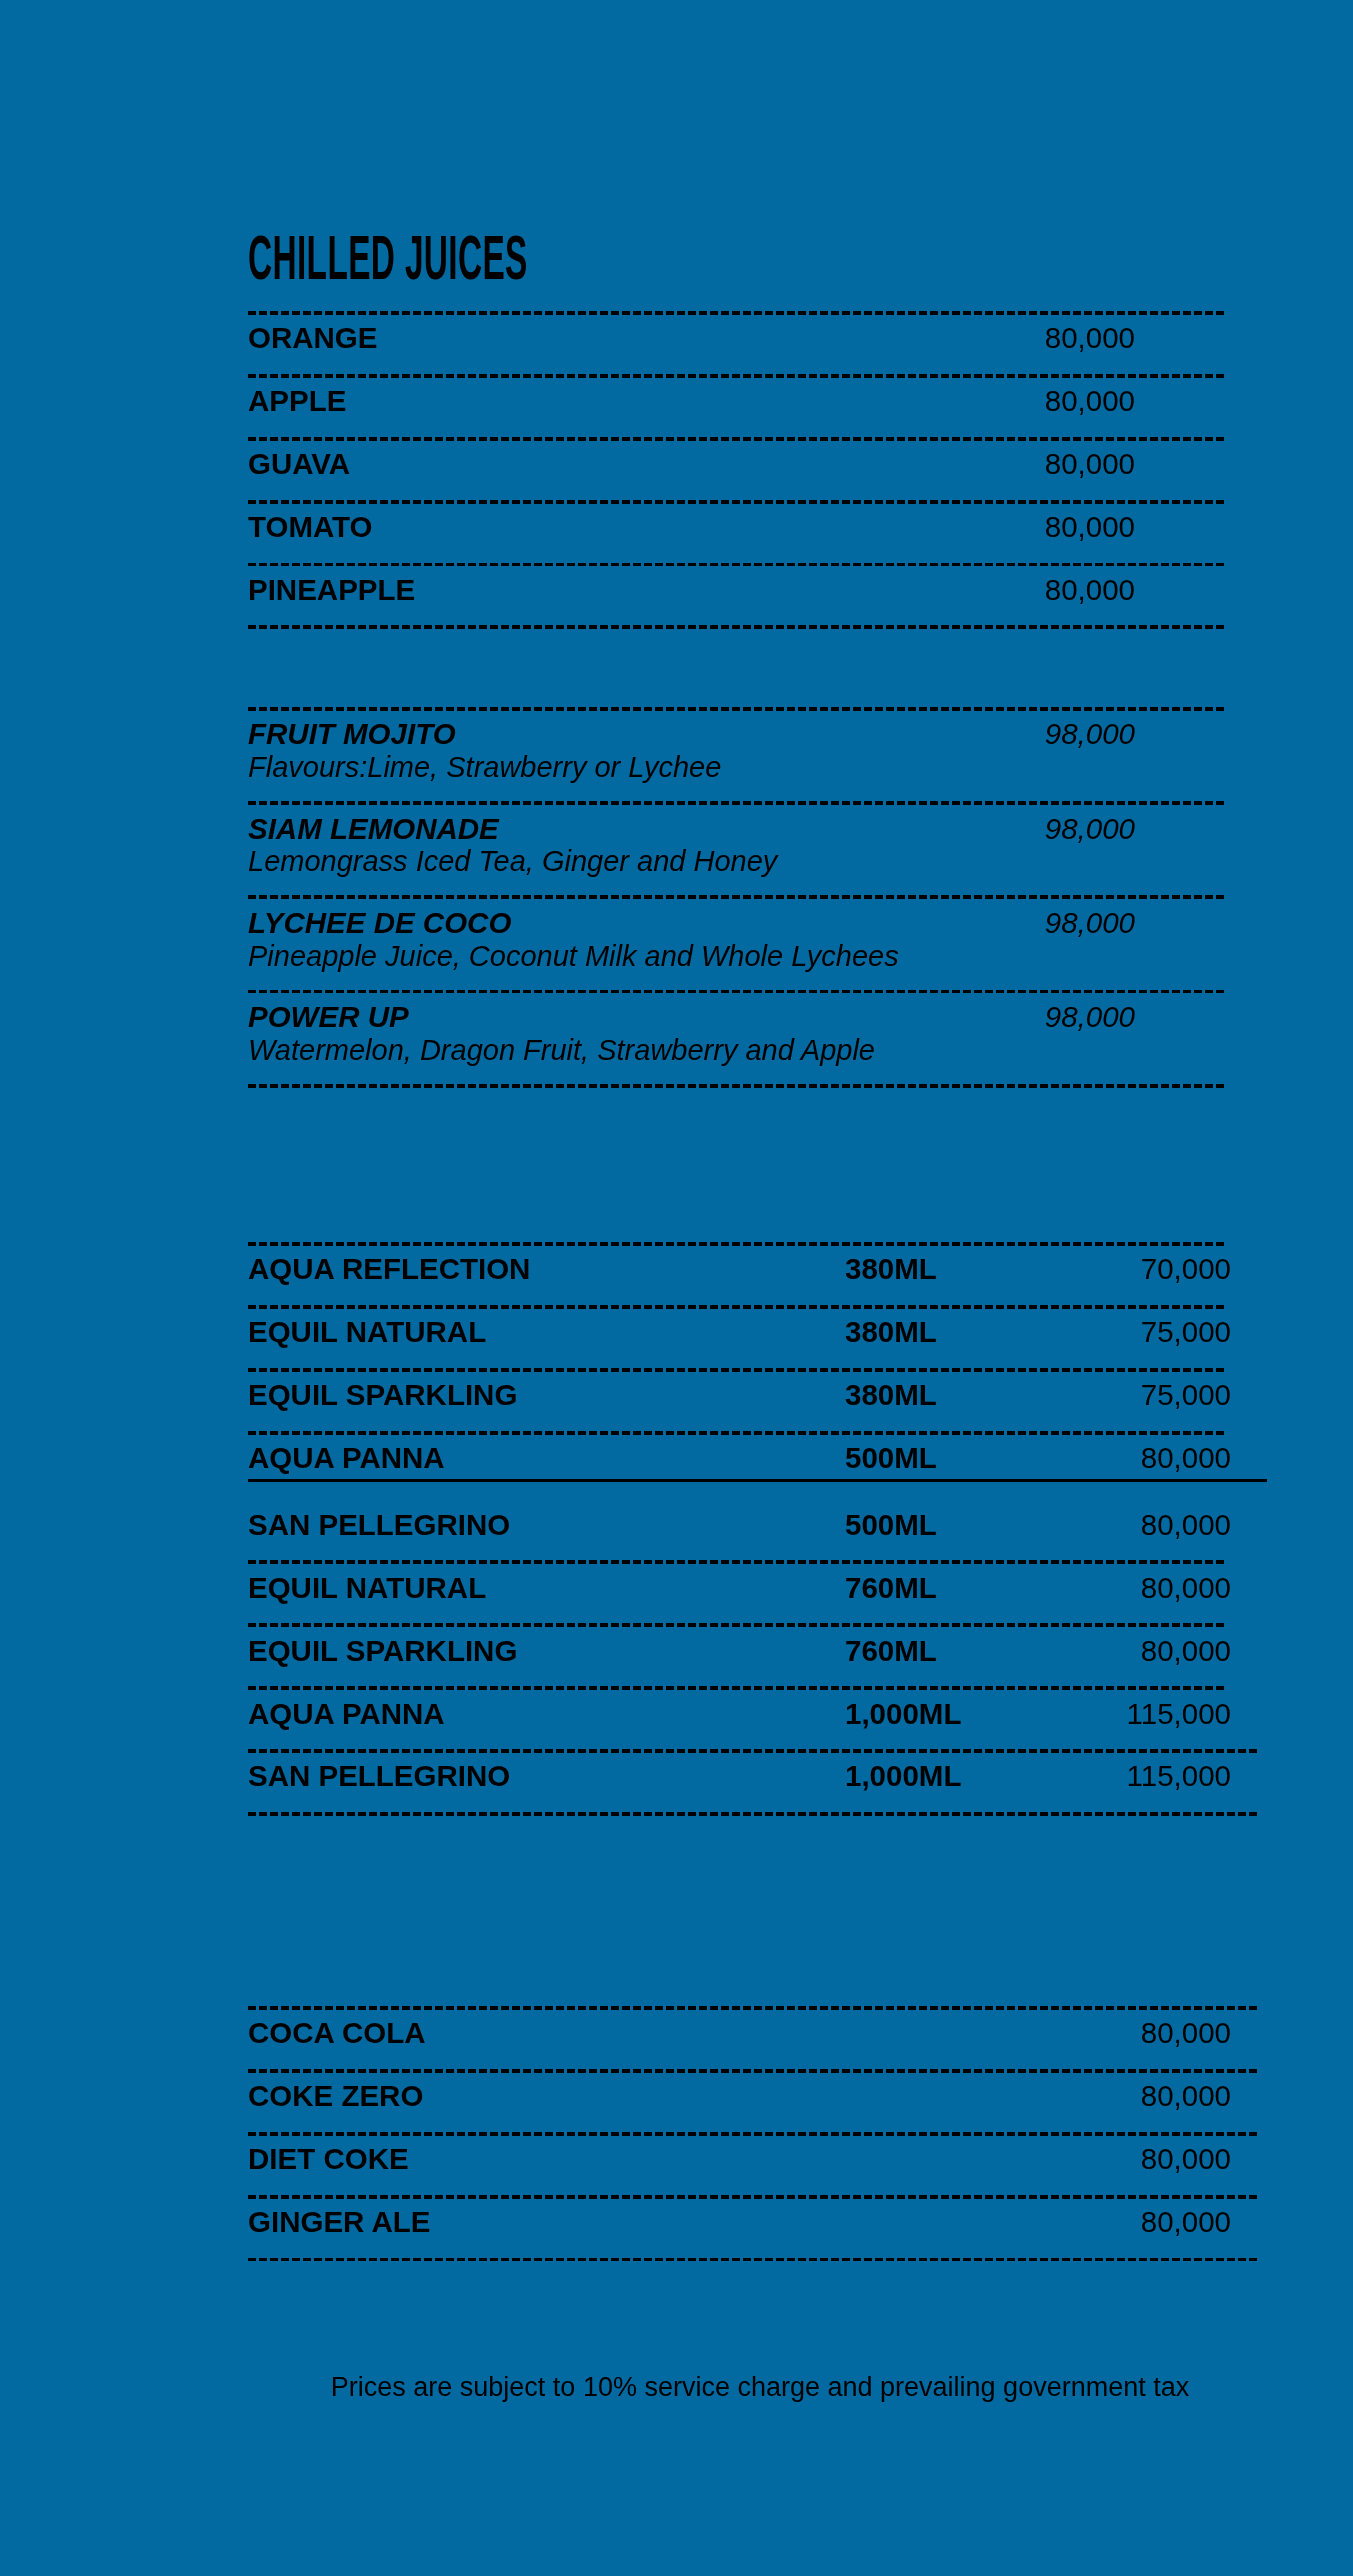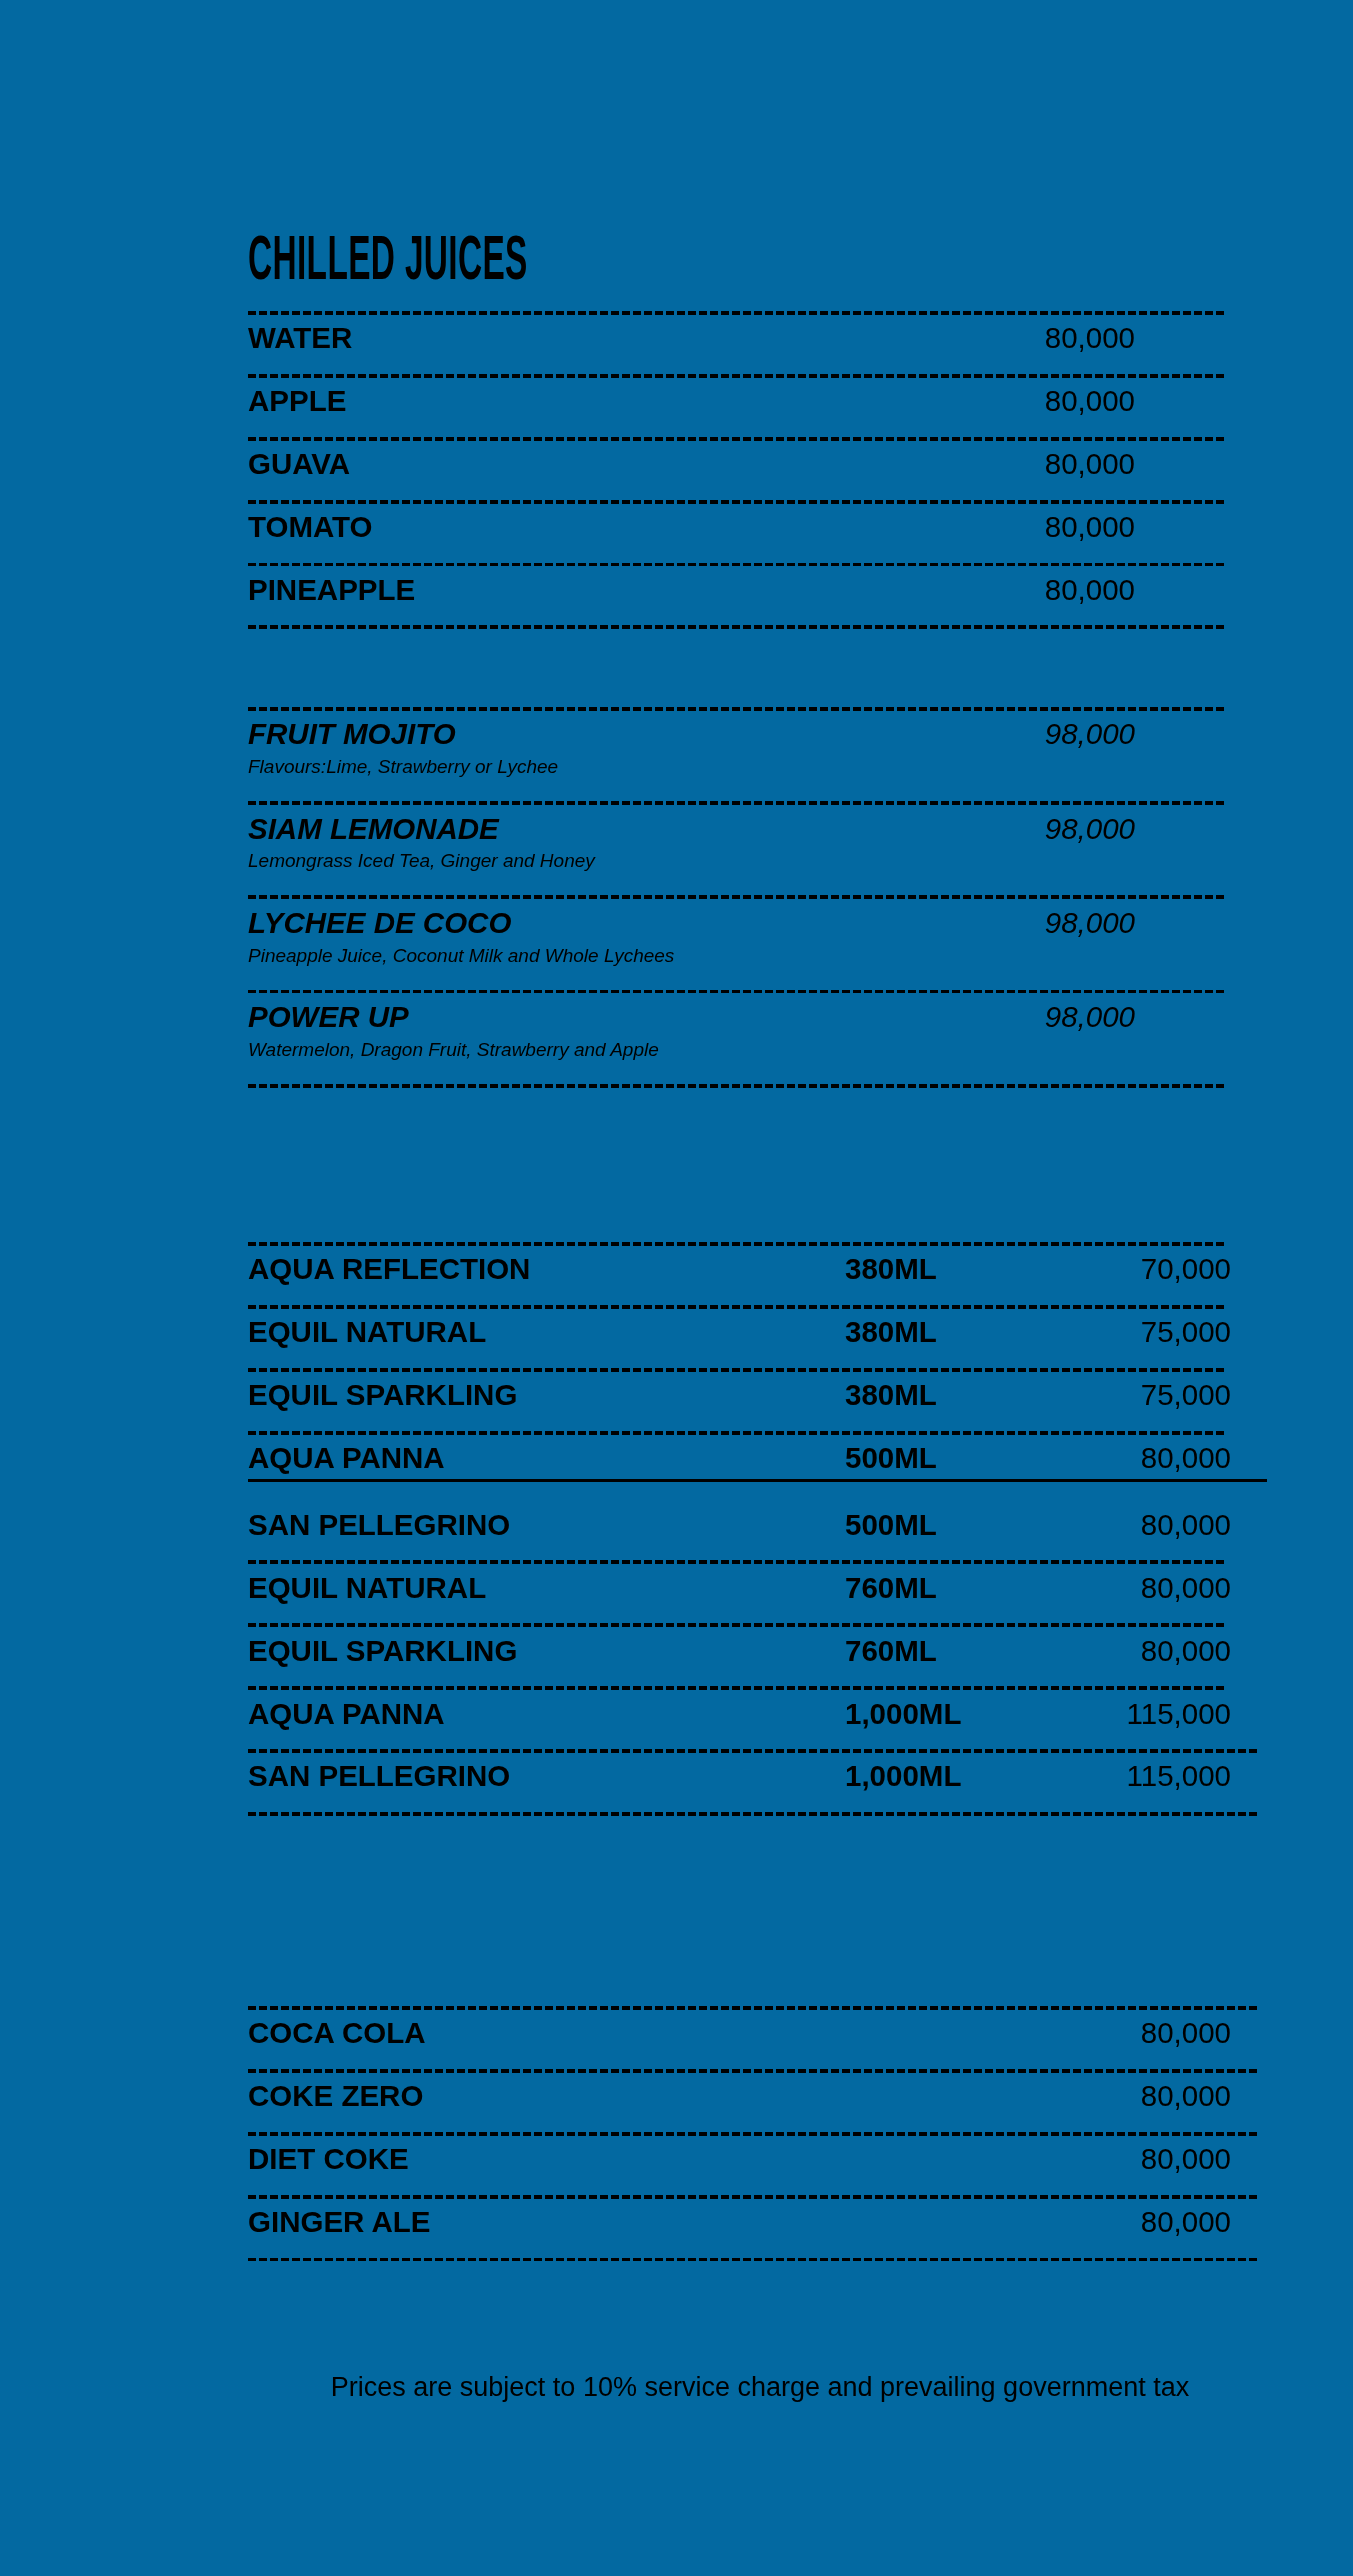--- a/index.html
+++ b/index.html
@@ -58,21 +58,21 @@
     font-size: 29.5px;
     line-height: 29.5px;
     width: 887px;              
   }
   #sec-2 .row-line, #sec-3 .row-line { width: 983px; gap: 36px; }  
 
   .item-name { font-weight: bold; white-space: nowrap; }
   .item-size { position: absolute; left: 597px; font-weight: bold; white-space: nowrap; }
   .item-price { margin-left: auto; font-weight: normal; white-space: nowrap; }
 
-  .item-desc { font-size: 19px; line-height: 34px; padding-top: 1.3px; font-weight: normal; }
+  .item-desc { font-size: 29px; line-height: 34px; padding-top: 1.3px; font-weight: normal; }
   #sec-1 .row { padding-bottom: 17px; font-style: italic; }
 
   .row.before-solid { padding-bottom: 6.5px; }
   .row.after-solid  { padding-top: 27.5px; }
 
   .footer-note {
     position: absolute;
     left: 248px;
     top: 2372px;
     width: 1024px;
@@ -88,21 +88,21 @@
   <div id="menu-root">
       <section class="section" id="sec-0">
     <div class="sec-title-row">
       <span class="sec-title">CHILLED JUICES</span>
       
     </div>
     <div class="rows">
           <div class="sep"></div>
           <div class="row">
     <div class="row-line">
-      <span class="item-name">WATER</span>
+      <span class="item-name">ORANGE</span>
 
       <span class="item-price">80,000</span>
     </div>
 
   </div>
           <div class="sep"></div>
           <div class="row">
     <div class="row-line">
       <span class="item-name">APPLE</span>
 

